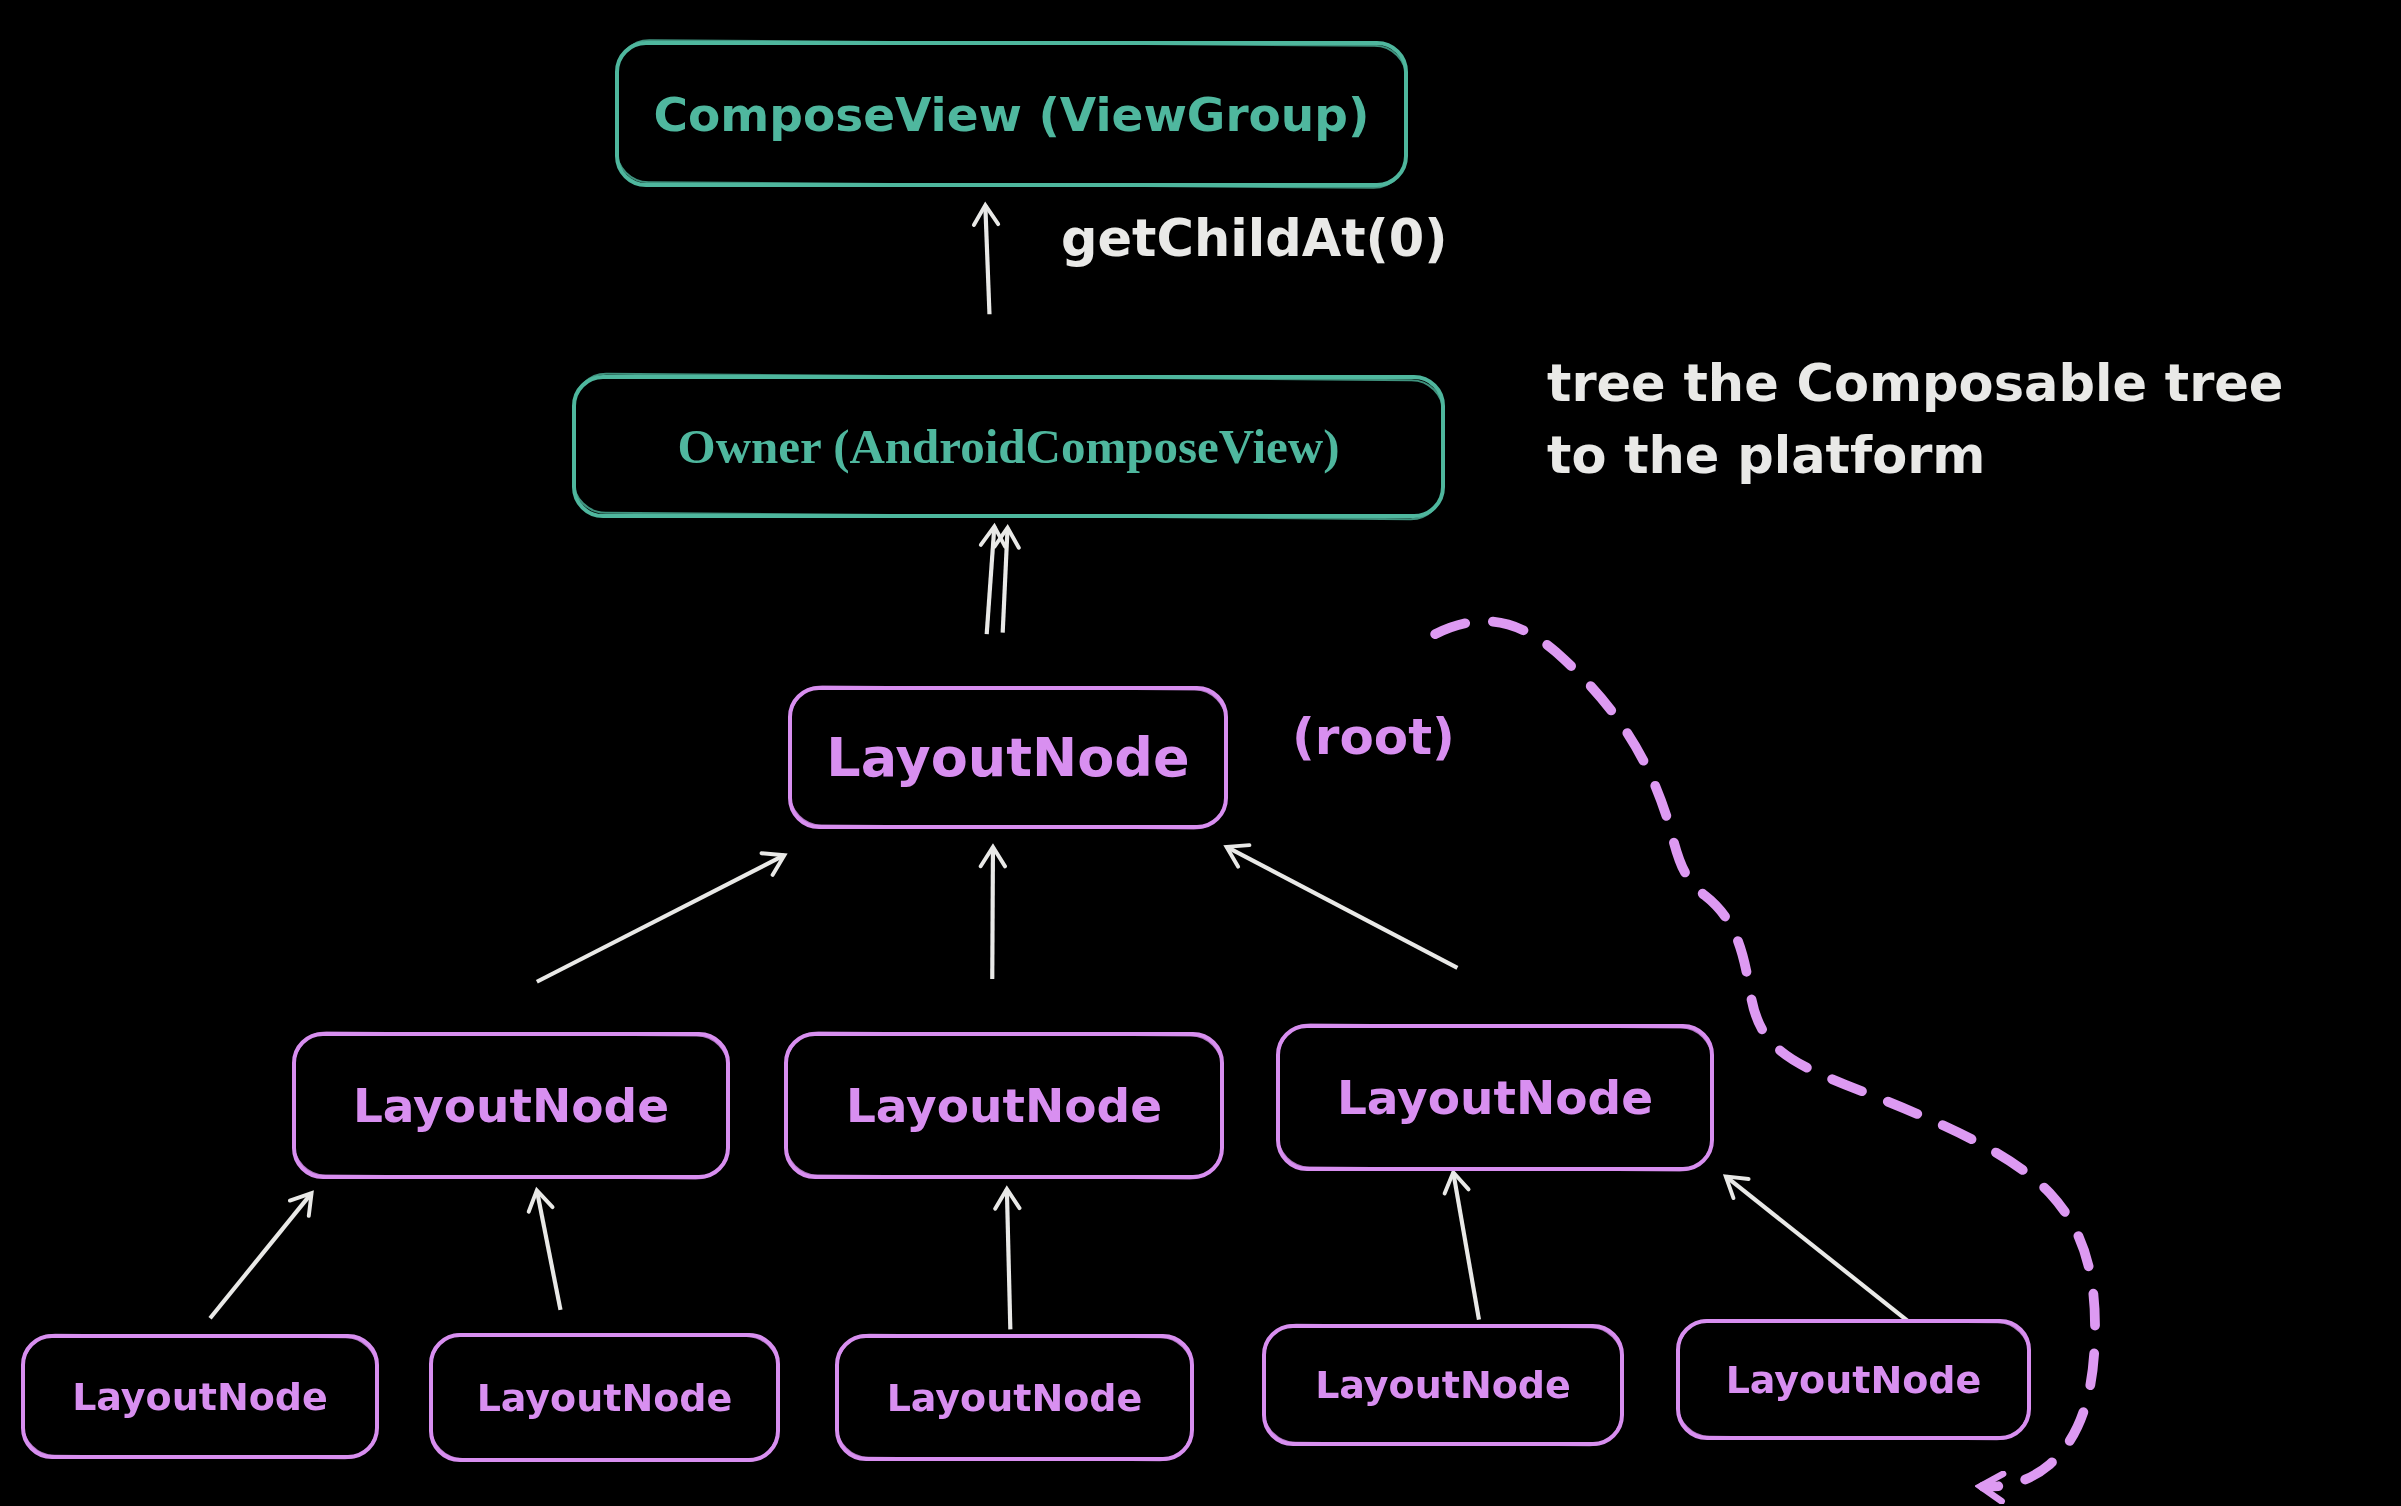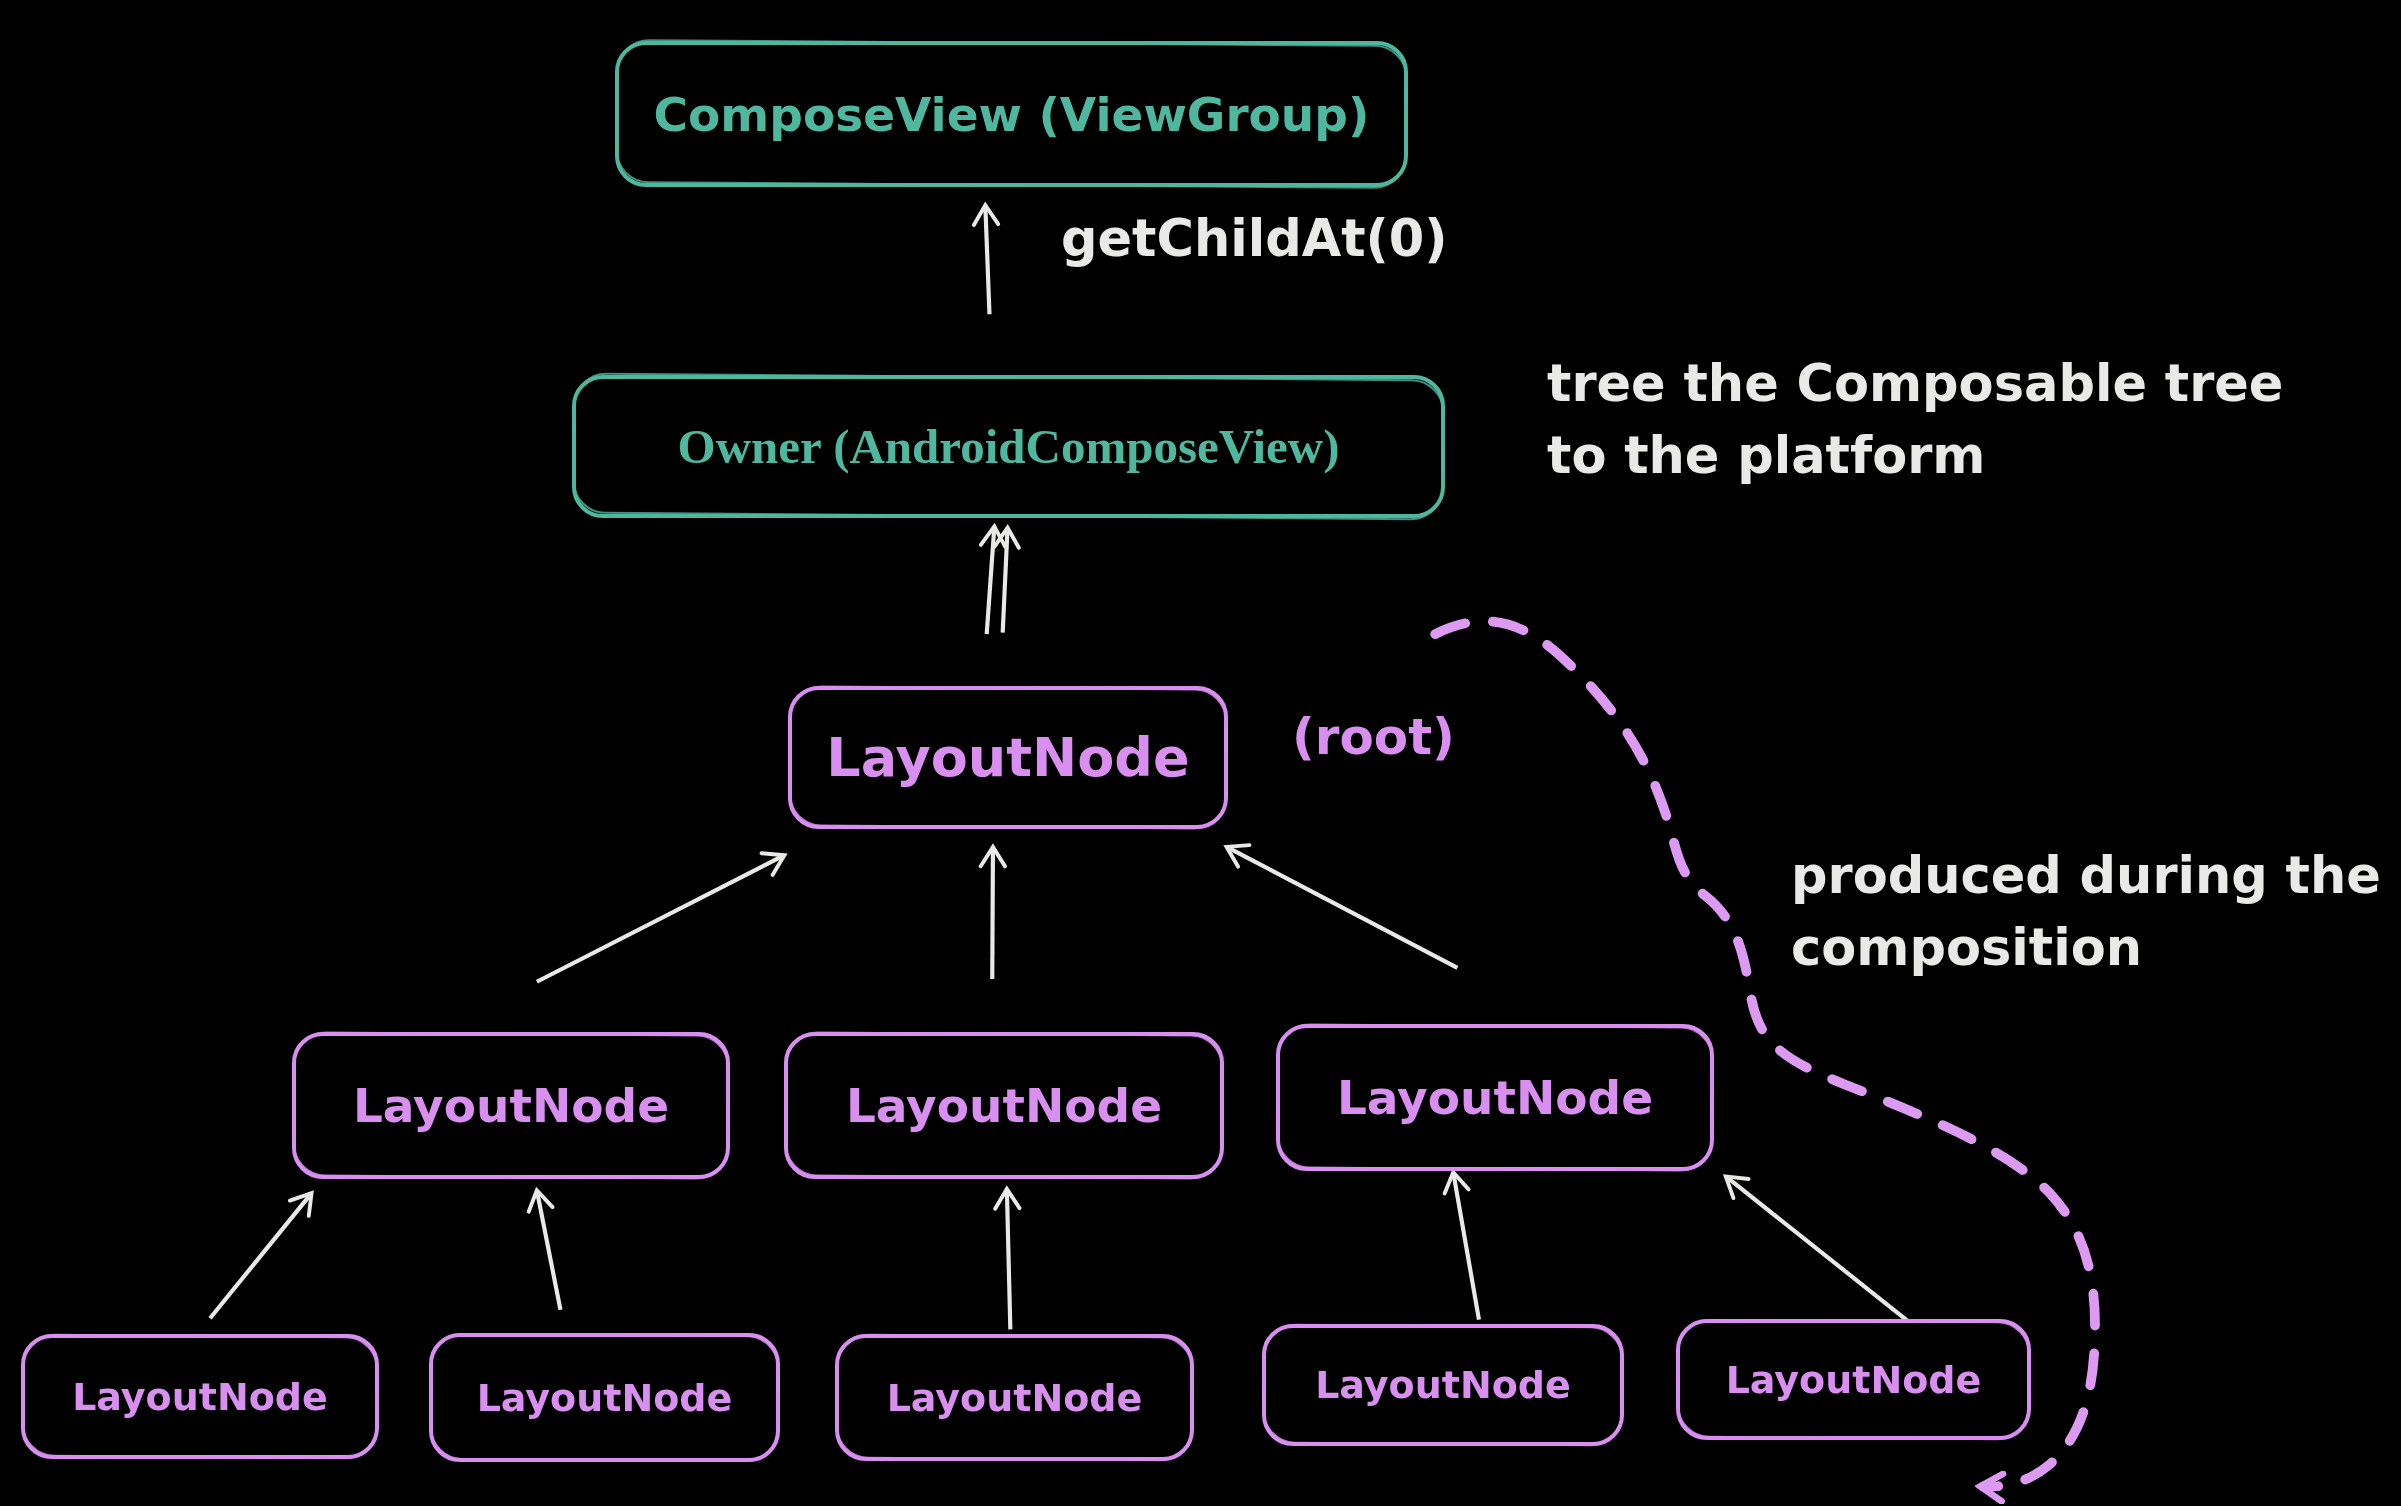--- a/index.html
+++ b/index.html
@@ -141,24 +141,20 @@
   <div class="note" id="ownerNote">
     <div>tree the Composable tree</div>
     <div>to the platform</div>
   </div>
 
   <div class="box purple" id="rootBox">
     <span>LayoutNode</span>
   </div>
   <div class="root-annot" id="rootAnnot">(root)</div>
 
-  <div class="note" id="compositionNote">
-    <div>produced during the</div>
-    <div>composition</div>
-  </div>
 
   <div class="box purple mid-0">
     <span>LayoutNode</span>
   </div>
   <div class="box purple mid-1">
     <span>LayoutNode</span>
   </div>
   <div class="box purple mid-2">
     <span>LayoutNode</span>
   </div>

